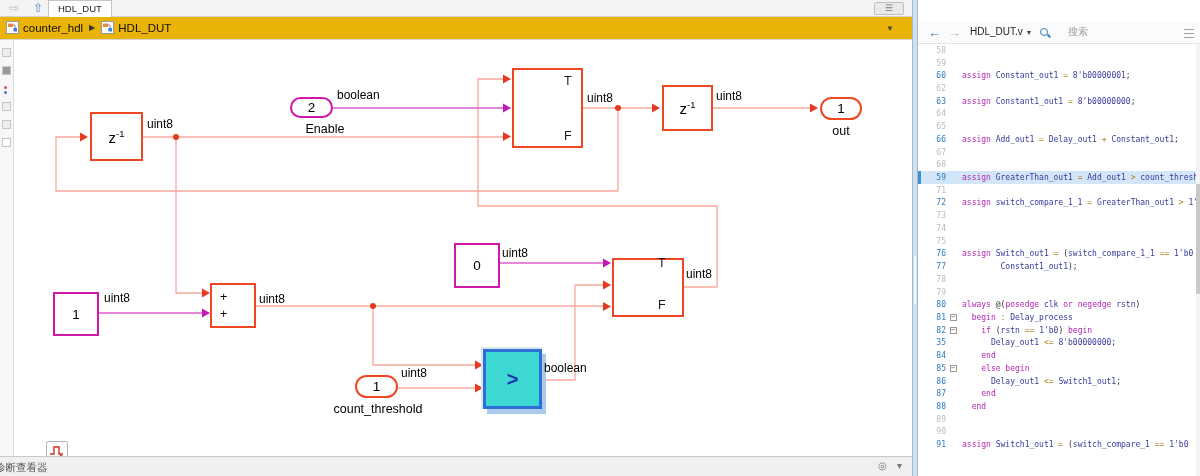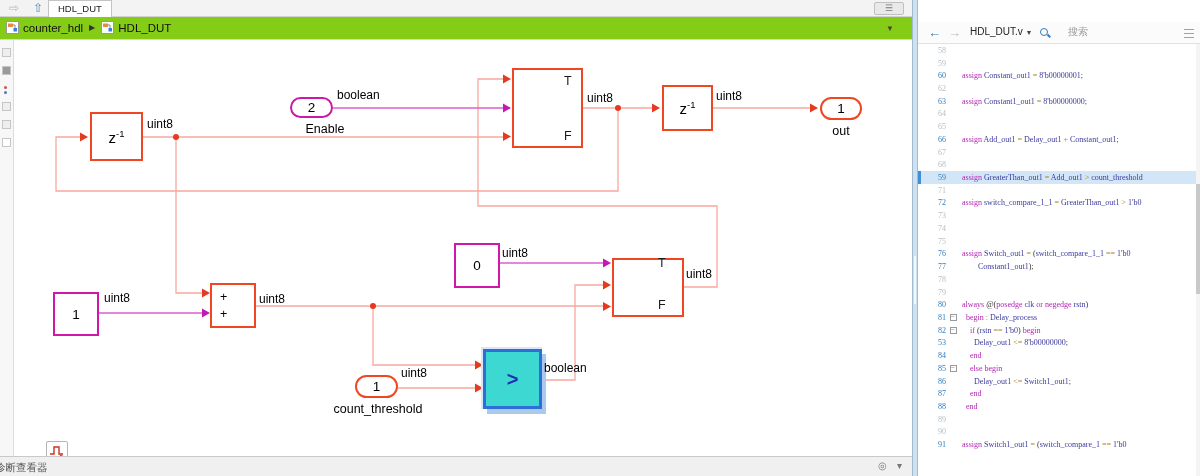--- a/index.html
+++ b/index.html
@@ -12,21 +12,21 @@
 
   #tabbar { position:absolute; left:0; top:0; width:912px; height:17px; background:#f3f3f3; border-bottom:1px solid #d2d2d2; }
   .nav-glyph { position:absolute; top:1px; font-size:12px; line-height:14px; }
   #fwd-icon { left:9px;  color:#b9b9b9; }
   #up-icon  { left:33px; color:#4a86c8; }
   #doc-tab { position:absolute; left:48px; top:0; height:17px; padding:0 9px; background:#fff;
              border:1px solid #c4c4c4; border-bottom:none; font-size:9.5px; color:#222; line-height:16px; }
   #canvas-menu-btn { position:absolute; left:874px; top:2px; width:30px; height:13px; background:#e9e9e9;
              border:1px solid #c0c0c0; border-radius:2px; color:#777; font-size:9px; line-height:11px; text-align:center; }
 
-  #breadcrumb-bar { position:absolute; left:0; top:17px; width:912px; height:23px; background:#84cc16; border-bottom:1px solid #d6d6d6;text-decoration:underline; }
+  #breadcrumb-bar { position:absolute; left:0; top:17px; width:912px; height:23px; background:#eab308; border-bottom:1px solid #d6d6d6;text-decoration:underline; }
   .bc-item { display:inline-flex; align-items:center; gap:4px; font-size:11.5px; color:#111; }
   #breadcrumb { position:absolute; left:6px; top:4px; display:flex; align-items:center; gap:6px; }
   .bc-sep { font-size:8px; color:#333; }
   #bc-dropdown { position:absolute; left:886px; top:7px; font-size:8px; color:#444; }
 
   #palette { position:absolute; left:0; top:40px; width:14px; height:416px; background:#f7f7f7; border-right:1px solid #dcdcdc; }
   .pal-ico { position:absolute; left:2px; width:9px; height:9px; border:1px solid #c6c6c6; background:#eee; }
   .pal-dot { position:absolute; left:4px; width:3px; height:3px; border-radius:2px; }
 
   #canvas { position:absolute; left:14px; top:40px; width:892px; height:416px; background:#fff; overflow:hidden; }
@@ -68,21 +68,21 @@
   #file-caret { font-size:7px; color:#444; }
   #search-box { position:absolute; left:122px; top:3px; display:flex; align-items:center; gap:20px; }
   #mag-icon { width:8px; height:8px; border:1.6px solid #2f7bbf; border-radius:50%; position:relative; }
   #mag-icon::after { content:""; position:absolute; left:6px; top:6px; width:4px; height:1.6px; background:#2f7bbf; transform:rotate(45deg); }
   #search-ph { font-size:10px; color:#9a9a9a; }
   #code-menu { position:absolute; left:266px; top:5px; color:#888; font-size:10px; line-height:4px; }
 
   #code-area { position:absolute; left:0; top:44px; width:282px; height:432px; background:#fff; overflow:hidden;
                font-family:"DejaVu Sans Mono", monospace; font-size:8px; }
   #gutter-line { position:absolute; left:35px; top:44px; width:1px; height:432px; background:#e0e0e0; }
-  .crow { display:flex; height:12.72px; align-items:center;font-family:Liberation Serif, serif; }
+  .crow { display:flex; height:12.72px; align-items:center; }
   .hlrow { background:#d3e6f7; box-shadow:inset 3px 0 0 #3f8fd4; }
   .lnum { width:30px; text-align:right; padding-right:2px; flex:0 0 30px; }
   .lnum.has { color:#2e7cc1; } .lnum.empty { color:#b6bdc3; }
   .fold { width:10px; flex:0 0 10px; display:flex; align-items:center; justify-content:center; }
   .fold-box { width:7px; height:7px; border:1px solid #9a9a9a; background:#fff; font-size:7px; line-height:5px; text-align:center; color:#555; }
   .ctext { white-space:pre; overflow:hidden; padding-left:4px; color:#333; }
   .tk-k { color:#b326b3; } .tk-i { color:#3a3a9e; } .tk-n { color:#3a3a9e; }
   .tk-o { color:#a5821b; } .tk-p { color:#333; }
   #code-scrollbar { position:absolute; left:278px; top:44px; width:4px; height:432px; background:#f4f4f4; }
   #code-thumb { position:absolute; left:0; top:140px; width:4px; height:110px; background:#c9c9c9; }
@@ -407,21 +407,21 @@
         <span class="ctext">  <span class="tk-k">begin</span> <span class="tk-o">:</span> <span class="tk-i">Delay_process</span></span>
       </div>
       <div class="crow">
         <span class="lnum has">82</span>
         <span class="fold">
           <span class="fold-box">−</span>
         </span>
         <span class="ctext">    <span class="tk-k">if</span> <span class="tk-p">(</span><span class="tk-i">rstn</span> <span class="tk-o">==</span> <span class="tk-n">1'b0</span><span class="tk-p">)</span> <span class="tk-k">begin</span></span>
       </div>
       <div class="crow">
-        <span class="lnum has">53</span>
+        <span class="lnum has">35</span>
         <span class="fold"></span>
         <span class="ctext">      <span class="tk-i">Delay_out1</span> <span class="tk-o">&lt;=</span> <span class="tk-n">8'b00000000</span><span class="tk-p">;</span></span>
       </div>
       <div class="crow">
         <span class="lnum has">84</span>
         <span class="fold"></span>
         <span class="ctext">    <span class="tk-k">end</span></span>
       </div>
       <div class="crow">
         <span class="lnum has">85</span>

